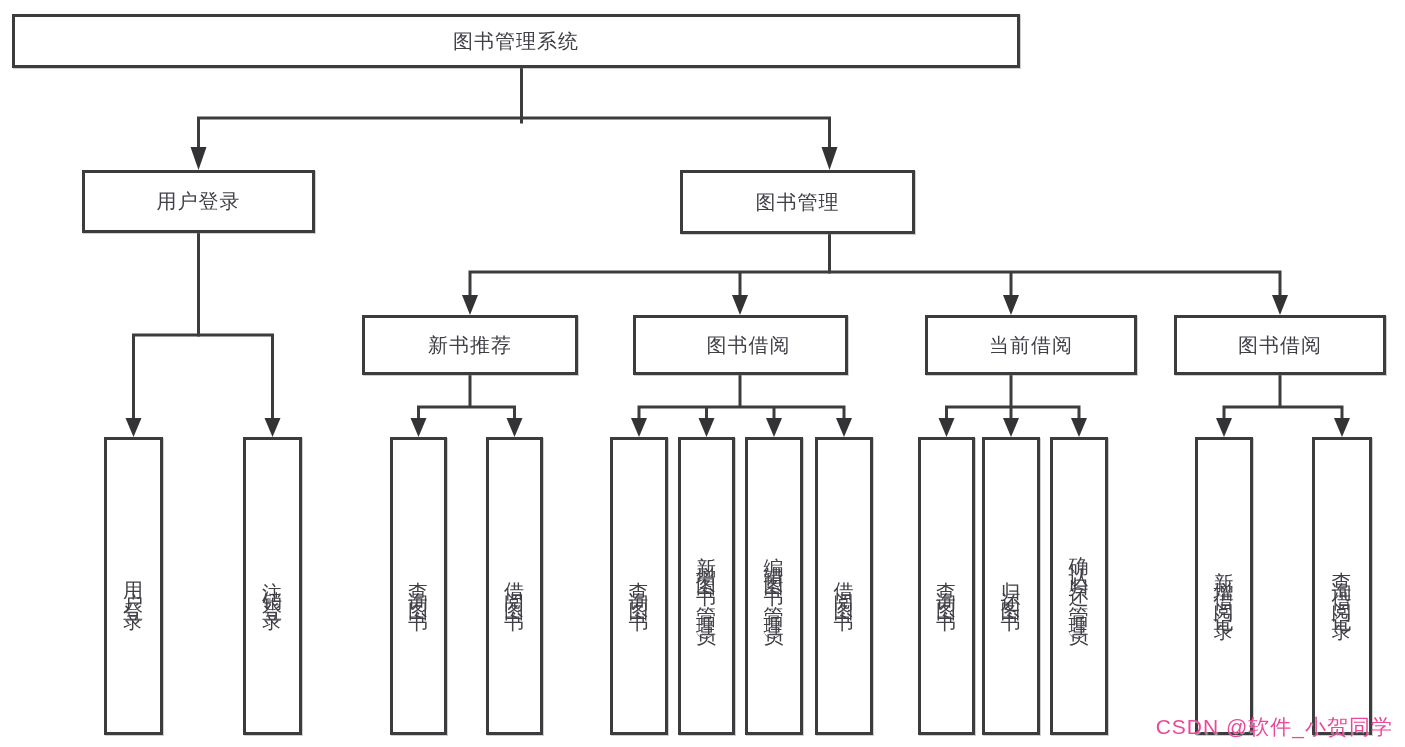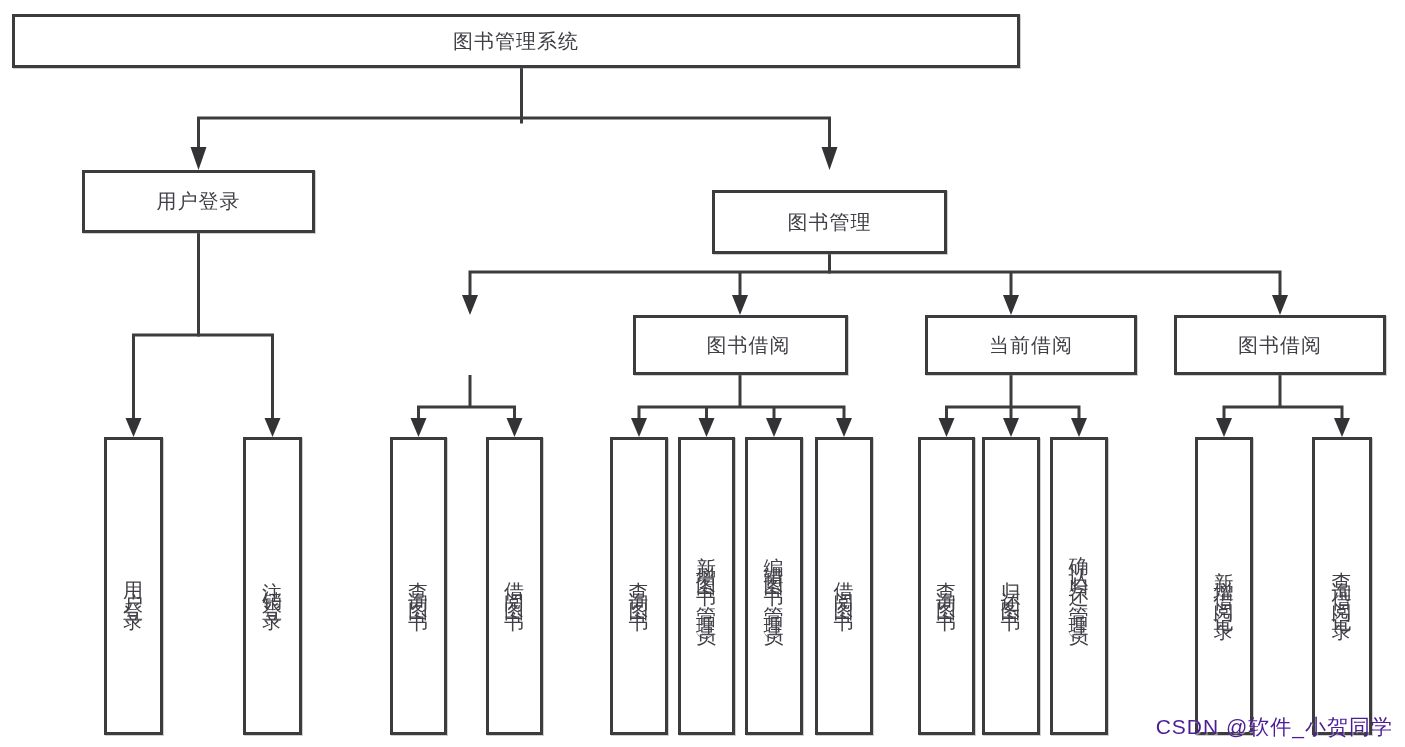--- a/index.html
+++ b/index.html
@@ -30,21 +30,21 @@
     letter-spacing:10px;
     line-height:1;
     font-size:20px;
     color:#3f3f46;
   }
   .watermark{
     position:absolute;
     right:12px;
     bottom:6px;
     font-size:21px;
-    color:#4c1d95;
+    color:#ec4899;
     letter-spacing:1px;
     z-index:5;
     text-shadow:1px 1px 1px rgba(255,255,255,0.6);
   }
 </style>
 </head>
 <body>
 
 <div id="stage">
 
@@ -98,22 +98,23 @@
       <polygon points="1003,418 1019,418 1011,437"></polygon>
       <polygon points="1071,418 1087,418 1079,437"></polygon>
       <polygon points="1216,418 1232,418 1224,437"></polygon>
       <polygon points="1334,418 1350,418 1342,437"></polygon>
     </g>
   </svg>
 
   <div class="box" style="left:12px;top:14px;width:1008px;height:54px;">图书管理系统</div>
 
   <div class="box" style="left:82px;top:170px;width:233px;height:63px;">用户登录</div>
-  <div class="box" style="left:712px;top:170px;width:235px;height:64px;margin-top:20px;">图书管理</div>
+  <div class="box" style="left:680px;top:170px;width:235px;height:64px;">图书管理</div>
 
+  <div class="box" style="left:362px;top:315px;width:216px;height:60px;">新书推荐</div>
   <div class="box" style="left:633px;top:315px;width:215px;height:60px;padding-left:16px;">图书借阅</div>
   <div class="box" style="left:905px;top:315px;width:212px;height:60px;margin-left:20px;">当前借阅</div>
   <div class="box" style="left:1174px;top:315px;width:212px;height:60px;">图书借阅</div>
 
   <div class="box leaf" style="left:104px;top:437px;width:59px;height:298px;">
     <span>用户登录</span>
   </div>
   <div class="box leaf" style="left:243px;top:437px;width:59px;height:298px;">
     <span>注销登录</span>
   </div>

